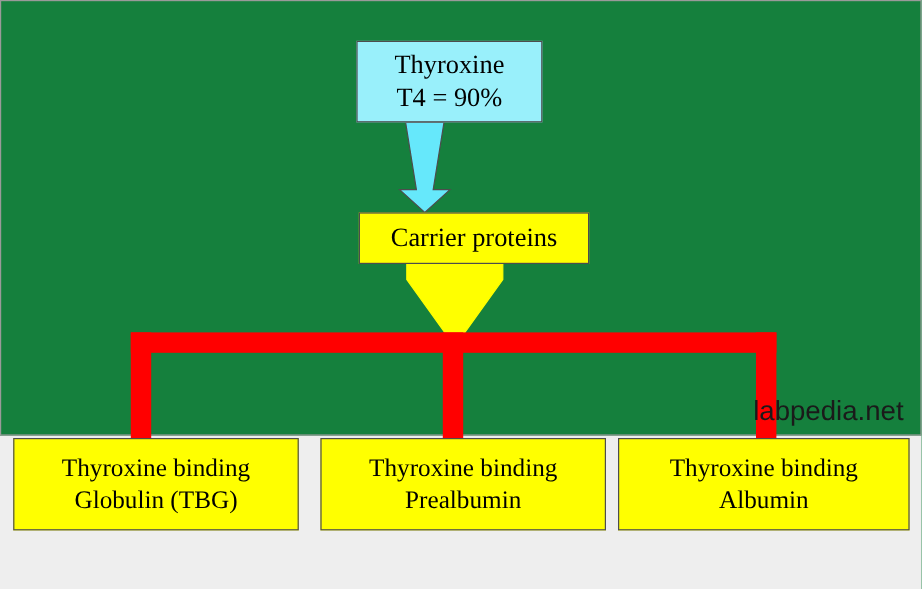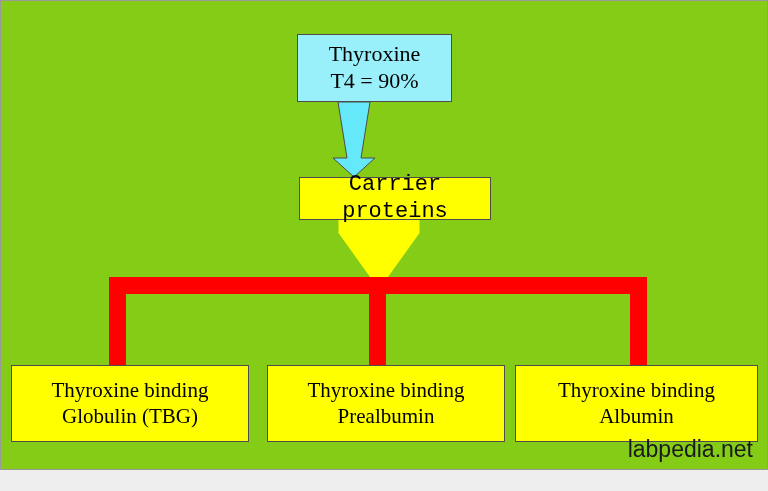--- a/index.html
+++ b/index.html
@@ -9,24 +9,24 @@
   body {
     width: 768px;
     height: 491px;
     background: #eeeeee;
     font-family: "Liberation Serif", serif;
     overflow: hidden;
   }
   #diagram {
     position: relative;
     width: 768px;
-    height: 470px;
+    height: 363px;
     box-sizing: border-box;
     border: 1px solid #9a9a9a;
-    background: #84cc16;
+    background: #15803d;
   }
   .node {
     position: absolute;
     box-sizing: border-box;
     border: 1px solid #4d4d4d;
     display: flex;
     align-items: center;
     justify-content: center;
     text-align: center;
     color: #000000;
@@ -41,21 +41,20 @@
     background: #99f0fb;
     font-size: 22px;
   }
   #node-carrier {
     left: 298px;
     top: 176px;
     width: 192px;
     height: 43px;
     background: #ffff00;
     font-size: 22px;
-    font-family: Liberation Mono, monospace;
   }
   #node-tbg {
     left: 10px;
     top: 364px;
     width: 238px;
     height: 77px;
     background: #ffff00;
     font-size: 21px;
   }
   #node-prealbumin {

